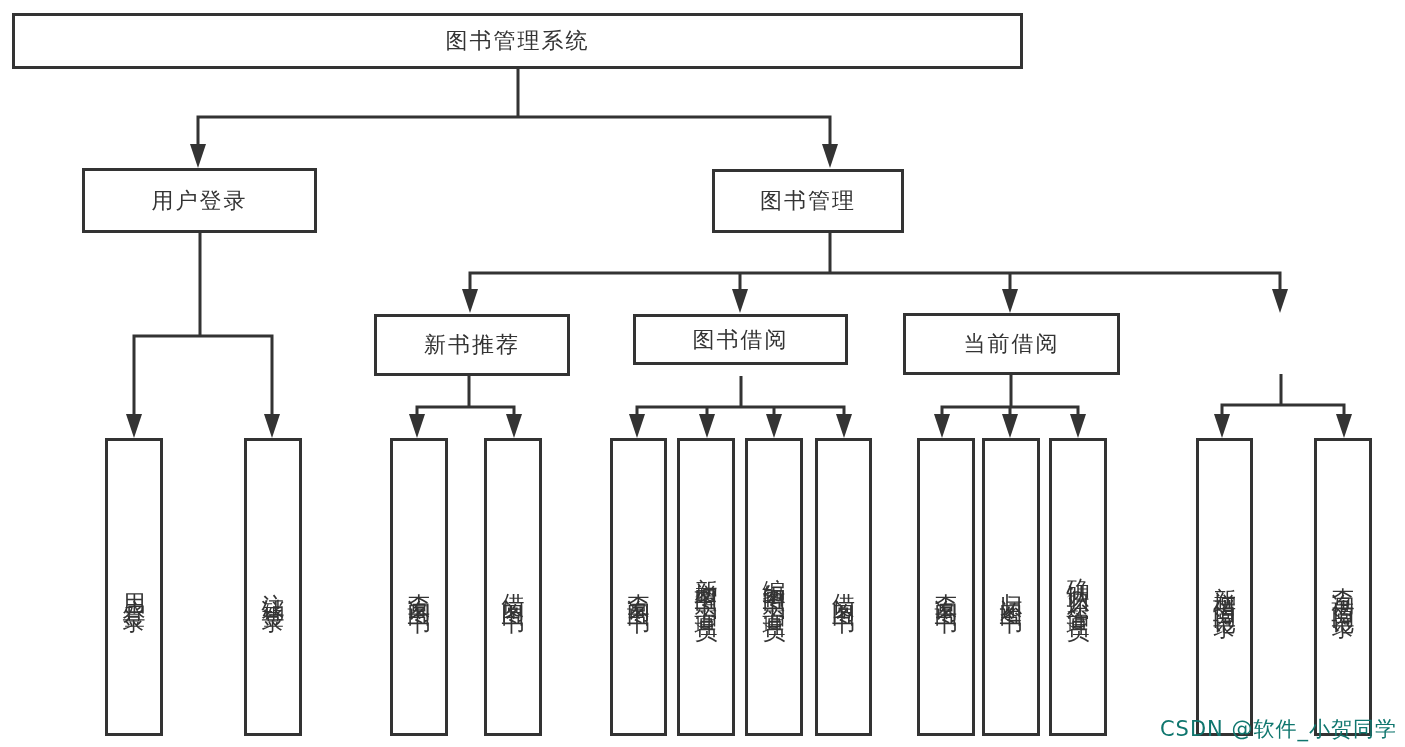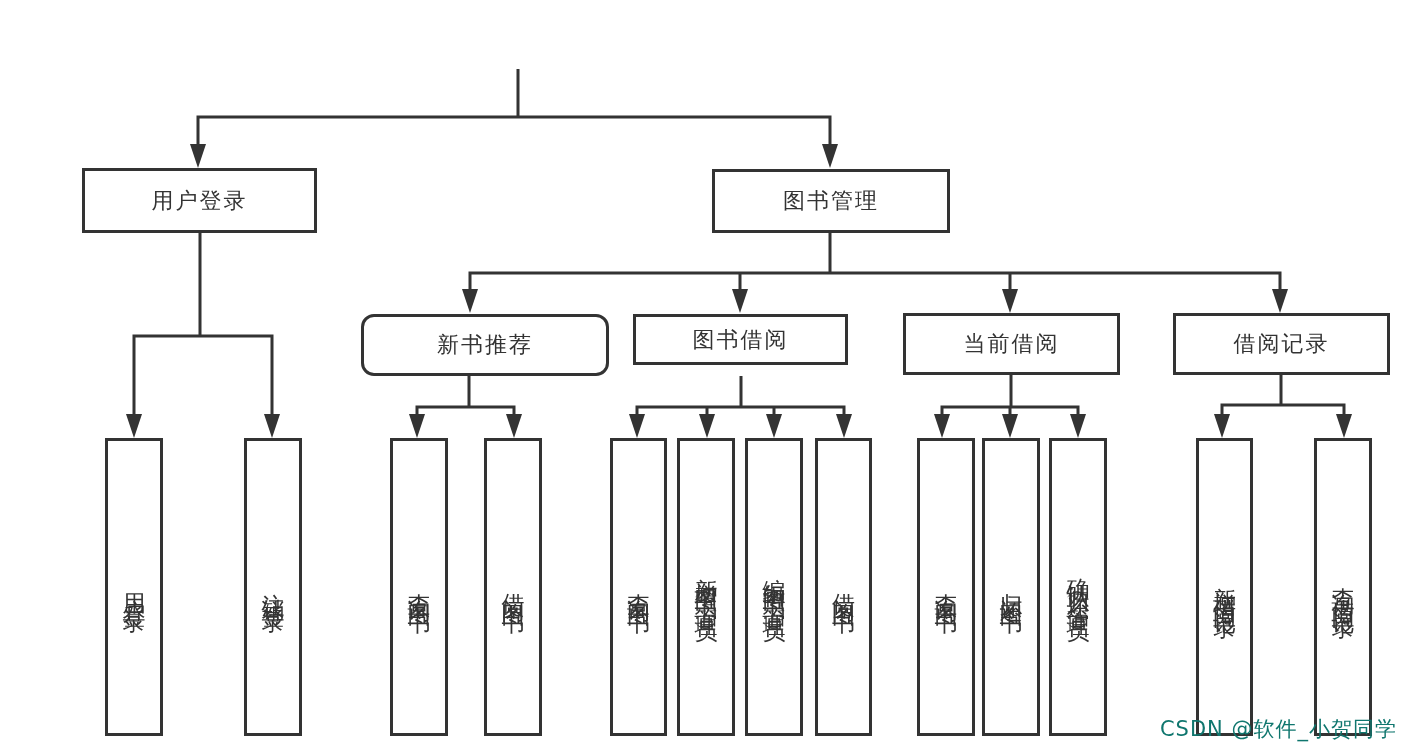--- a/index.html
+++ b/index.html
@@ -102,39 +102,39 @@
       <polygon points="766,414 782,414 774,438"></polygon>
       <polygon points="836,414 852,414 844,438"></polygon>
       <polygon points="934,414 950,414 942,438"></polygon>
       <polygon points="1002,414 1018,414 1010,438"></polygon>
       <polygon points="1070,414 1086,414 1078,438"></polygon>
       <polygon points="1214,414 1230,414 1222,438"></polygon>
       <polygon points="1336,414 1352,414 1344,438"></polygon>
     </g>
   </svg>
 
+  <div class="hbox" style="left:12px; top:13px; width:1011px; height:56px;">
+    <span>图书管理系统</span>
+  </div>
 
   <div class="hbox" style="left:82px; top:168px; width:235px; height:65px;">
     <span>用户登录</span>
   </div>
-  <div class="hbox" style="left:712px; top:169px; width:238px; height:64px;">
+  <div class="hbox" style="left:712px; top:169px; width:192px; height:64px;">
     <span>图书管理</span>
   </div>
 
-  <div class="hbox" style="left:361px; top:314px; width:248px; height:62px;border-radius:13px;">
+  <div class="hbox" style="left:374px; top:314px; width:196px; height:62px;">
     <span>新书推荐</span>
   </div>
   <div class="hbox" style="left:633px; top:314px; width:215px; height:51px;">
     <span>图书借阅</span>
   </div>
   <div class="hbox" style="left:903px; top:313px; width:217px; height:62px;">
     <span>当前借阅</span>
-  </div>
-  <div class="hbox" style="left:1173px; top:313px; width:217px; height:62px;">
-    <span>借阅记录</span>
   </div>
 
   <div class="vbox" style="left:105px; top:438px; width:58px; height:298px;">
     <span class="vlabel">用户登录</span>
   </div>
   <div class="vbox" style="left:244px; top:438px; width:58px; height:298px;">
     <span class="vlabel">注销登录</span>
   </div>
 
   <div class="vbox" style="left:390px; top:438px; width:58px; height:298px;">

